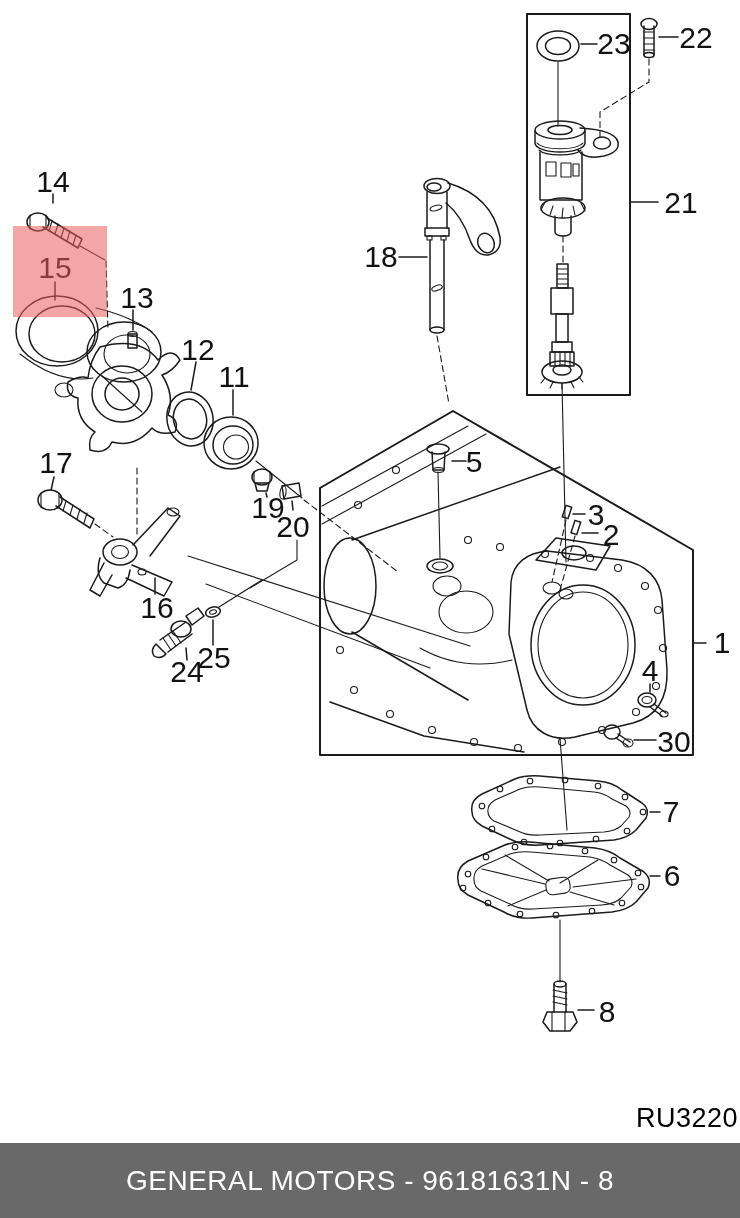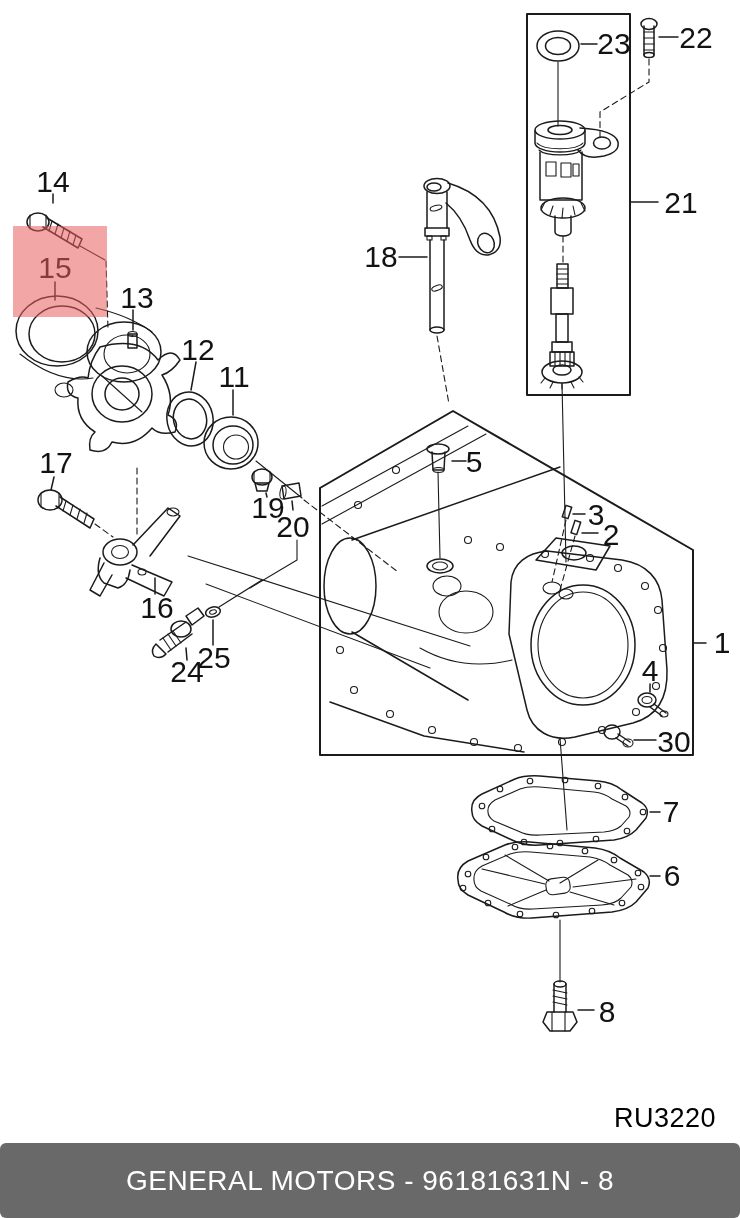--- a/index.html
+++ b/index.html
@@ -6,25 +6,25 @@
   #page{position:relative;width:740px;height:1218px;background:#fff;overflow:hidden;
         font-family:"Liberation Sans",sans-serif;}
   svg{position:absolute;left:0;top:0;}
   svg .art{stroke:#1b1b1b;fill:none;stroke-width:1.5;stroke-linecap:round;stroke-linejoin:round;}
   svg .sw1{stroke-width:1.1;}
   svg .sw2{stroke-width:2;}
   svg .dash{stroke-dasharray:6 4;}
   svg .hole{stroke-width:1.1;}
   svg text.lbl{fill:#121212;stroke:none;font-family:"Liberation Sans",sans-serif;
                font-size:30px;text-anchor:middle;}
-  #stamp{position:absolute;top:1103px;right:24px;display:flex;gap:24px;
+  #stamp{position:absolute;top:1103px;right:2px;display:flex;gap:24px;
          font-size:27px;color:#000;letter-spacing:.5px;}
   #footer{position:absolute;left:0;top:1143px;width:740px;height:75px;background:#696969;
           display:flex;align-items:center;justify-content:center;
-          color:#fff;font-size:28px;letter-spacing:.5px;border-radius:6px;}
+          color:#fff;font-size:28px;letter-spacing:.5px;}
 </style>
 </head>
 <body>
 
 <div id="page">
 
 <svg width="740" height="1218" viewBox="0 0 740 1218">
 
   <g class="art">
     <rect class="sw2" x="527" y="14" width="103" height="381"></rect>

